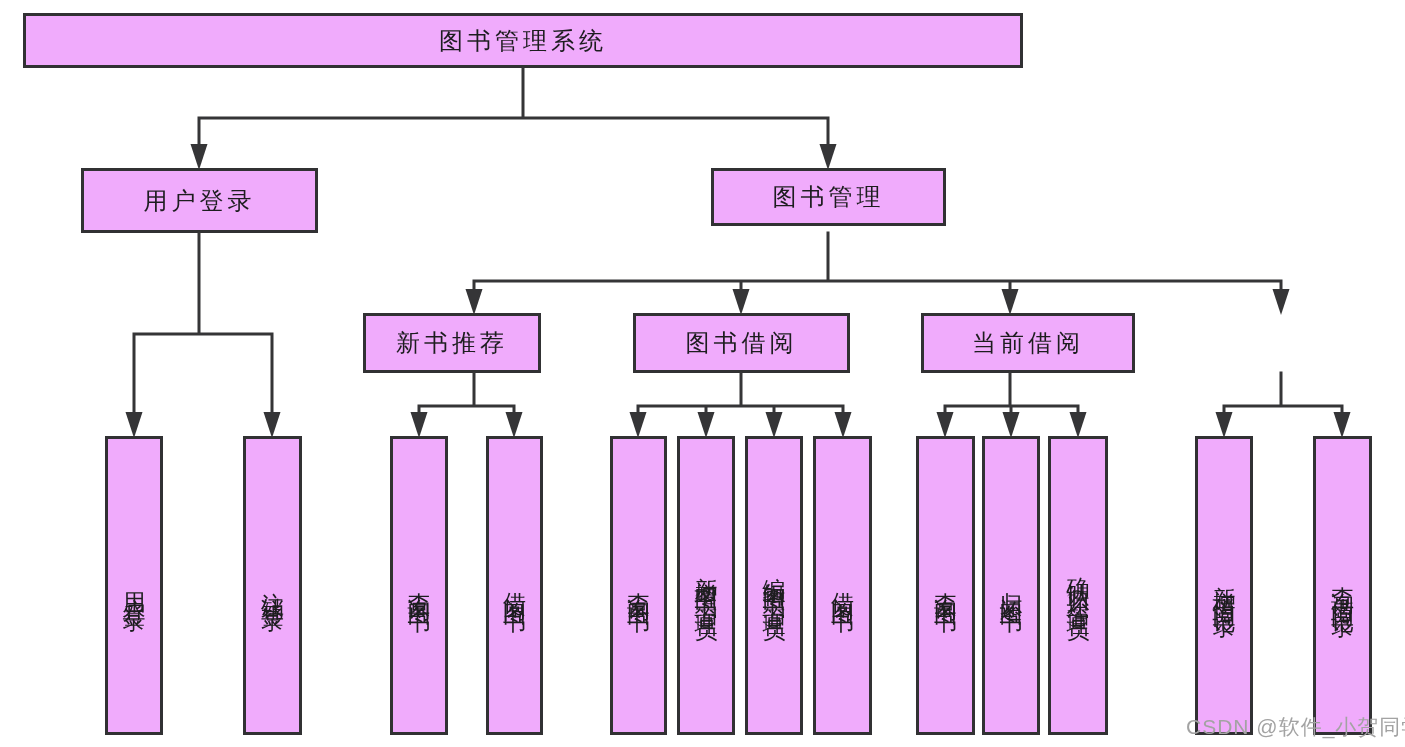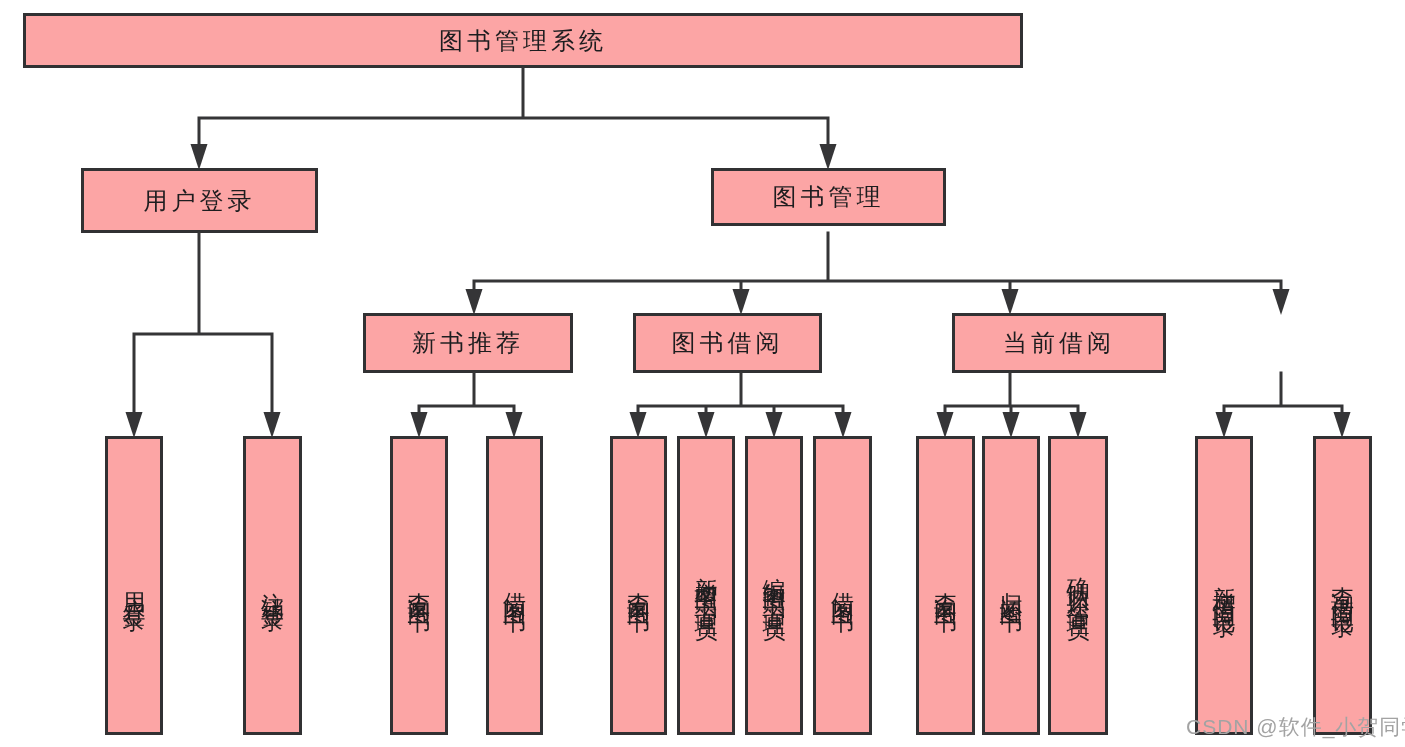--- a/index.html
+++ b/index.html
@@ -14,21 +14,21 @@
   #connectors {
     position: absolute;
     left: 0; top: 0;
     width: 1405px; height: 747px;
     z-index: 3;
     pointer-events: none;
   }
   .node {
     position: absolute;
     box-sizing: border-box;
-    background: #fca5a5;
+    background: #f0abfc;
     border: 3px solid #313133;
     display: flex;
     align-items: center;
     justify-content: center;
     color: #1d1d1f;
     font-size: 24px;
     letter-spacing: 4px;
     white-space: nowrap;
     z-index: 2;
     text-align: center;
@@ -37,23 +37,23 @@
     writing-mode: vertical-rl;
     font-size: 23px;
     letter-spacing: 6px;
     white-space: normal;
     line-height: 1;
   }
   
   #n-root        { left: 23px;   top: 13px;  width: 1000px; height: 55px; }
   #n-user-login  { left: 81px;   top: 168px; width: 237px;  height: 65px; }
   #n-book-mgmt   { left: 711px;  top: 168px; width: 235px;  height: 58px; }
-  #n-new-book    { left: 363px;  top: 313px; width: 210px;  height: 60px; text-align: center; }
-  #n-book-borrow { left: 633px;  top: 313px; width: 189px;  height: 60px; }
-  #n-current     { left: 952px;  top: 313px; width: 214px;  height: 60px; }
+  #n-new-book    { left: 363px;  top: 313px; width: 178px;  height: 60px; text-align: center; }
+  #n-book-borrow { left: 633px;  top: 313px; width: 217px;  height: 60px; }
+  #n-current     { left: 921px;  top: 313px; width: 214px;  height: 60px; }
   #n-records     { left: 1173px; top: 313px; width: 215px;  height: 60px; }
   #n-l1  { left: 105px;  top: 436px; width: 58px; height: 299px; }
   #n-l2  { left: 243px;  top: 436px; width: 59px; height: 299px; }
   #n-l3  { left: 390px;  top: 436px; width: 58px; height: 299px; }
   #n-l4  { left: 486px;  top: 436px; width: 57px; height: 299px; }
   #n-l5  { left: 610px;  top: 436px; width: 57px; height: 299px; }
   #n-l6  { left: 677px;  top: 436px; width: 58px; height: 299px; }
   #n-l7  { left: 745px;  top: 436px; width: 58px; height: 299px; }
   #n-l8  { left: 813px;  top: 436px; width: 59px; height: 299px; }
   #n-l9  { left: 916px;  top: 436px; width: 59px; height: 299px; }

